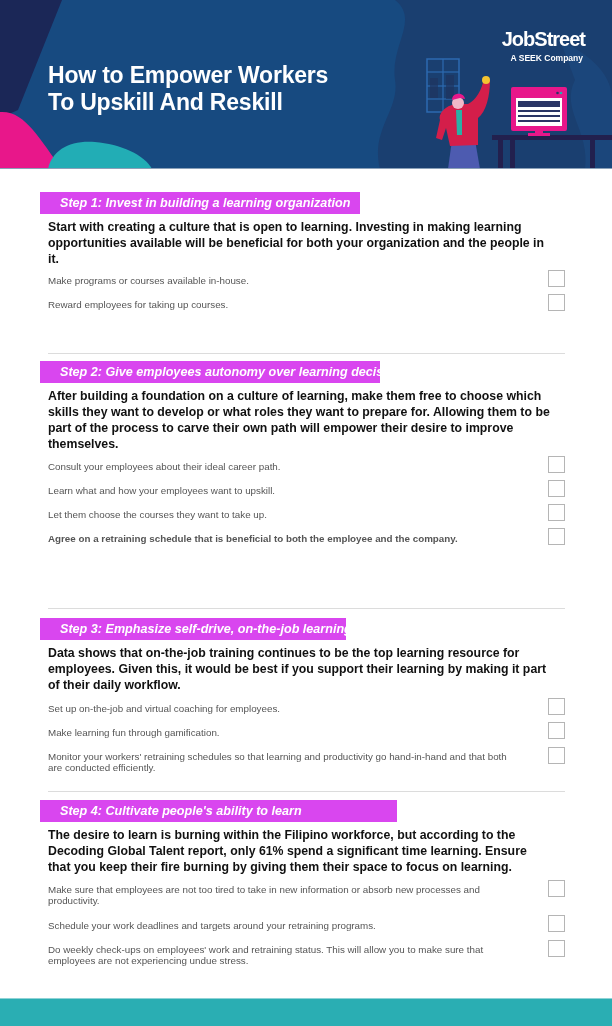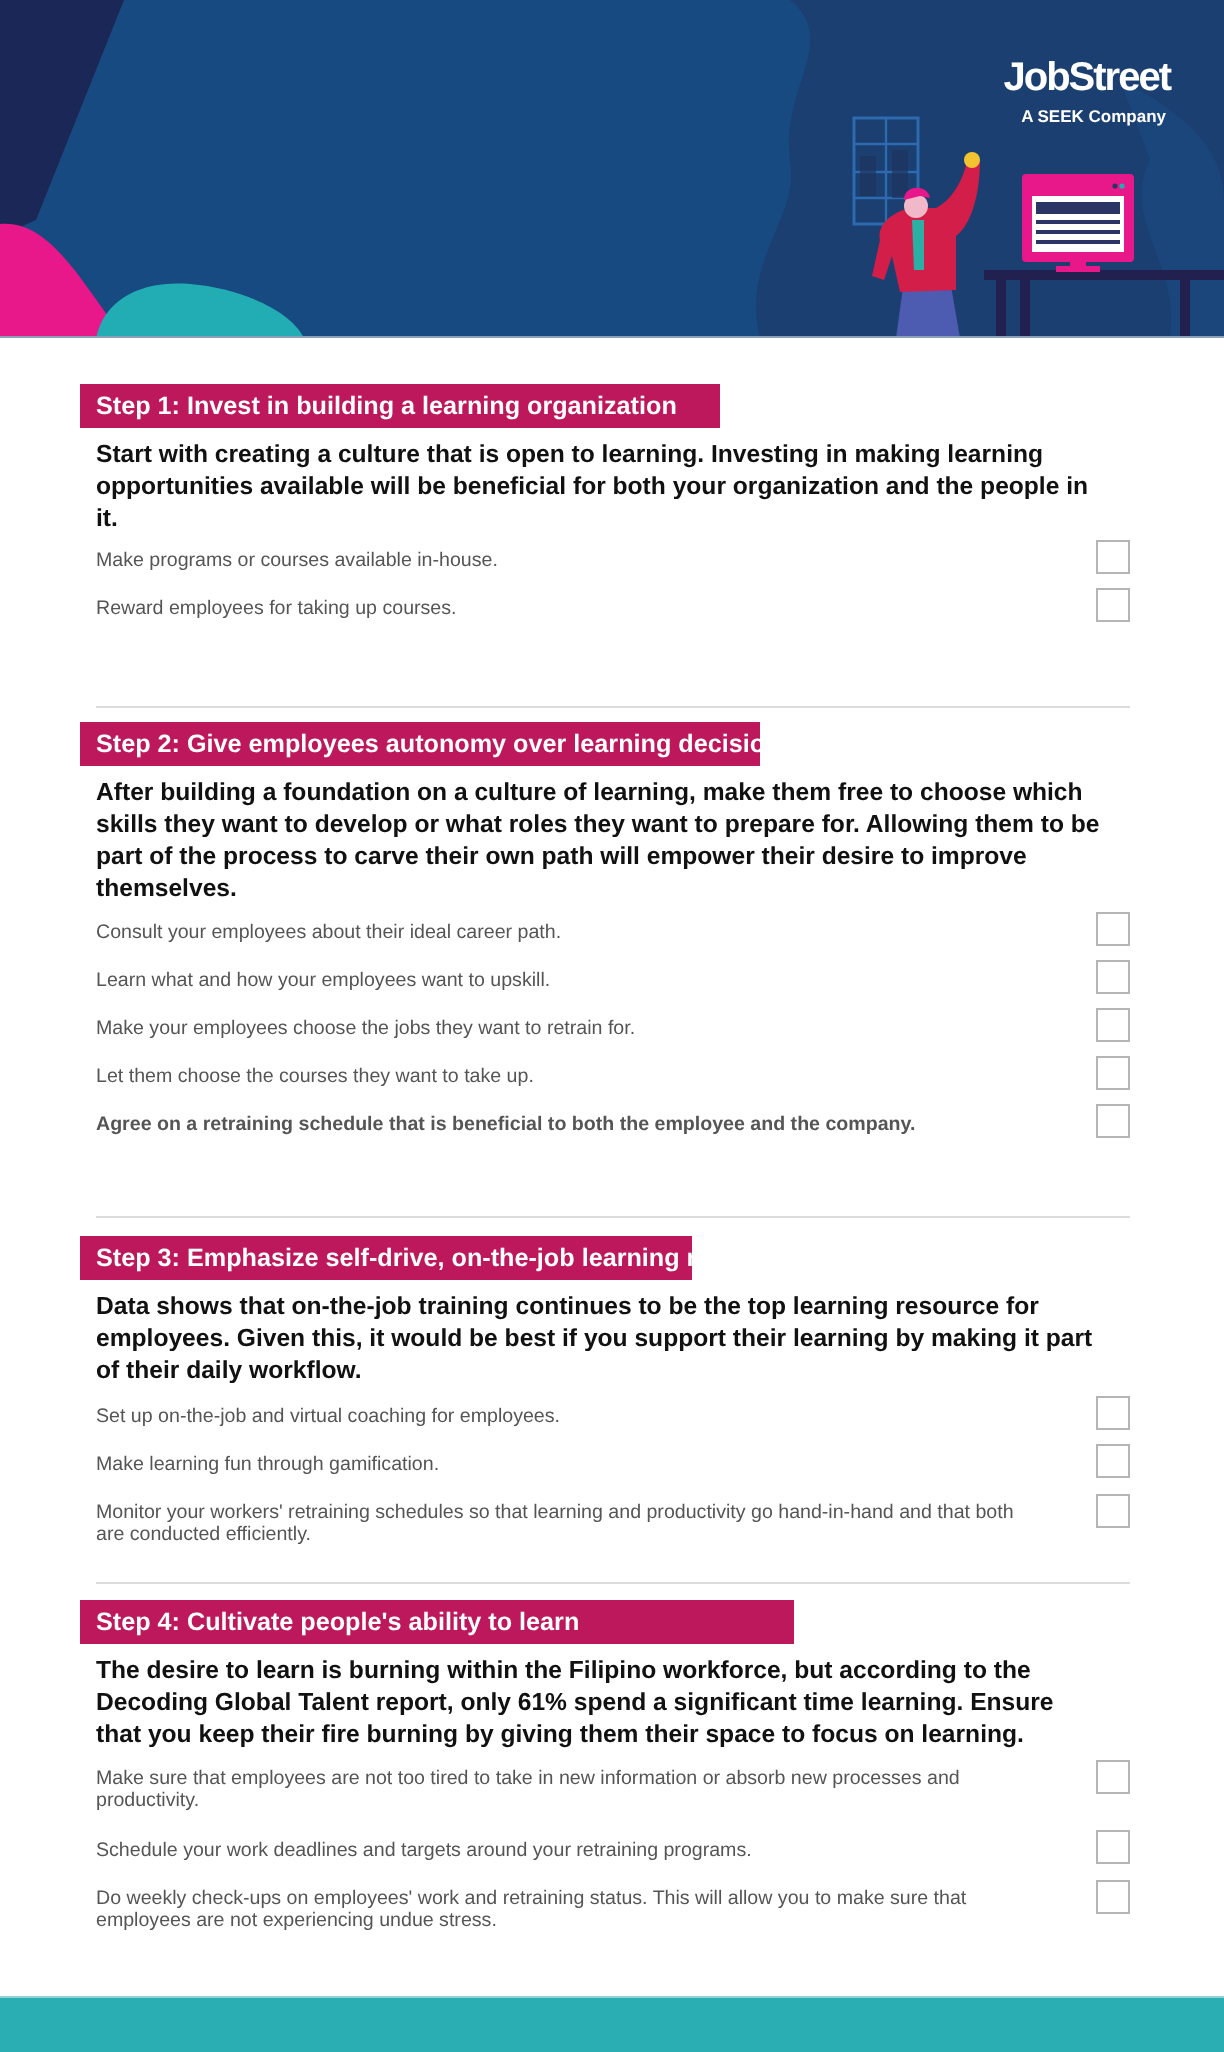--- a/index.html
+++ b/index.html
@@ -11,21 +11,21 @@
   .hero svg.bg { position:absolute; left:0; top:0; }
   .hero-title { position:absolute; left:48px; top:62px; color:#fff; font-weight:bold; font-size:23px; line-height:27px; letter-spacing:-0.2px; }
   .hero-title div { white-space:nowrap; }
   .logo { position:absolute; right:27px; top:26px; text-align:right; color:#fff; }
   .logo-main { font-size:20px; font-weight:bold; letter-spacing:-1px; line-height:26px; }
   .logo-sub { font-size:8.5px; font-weight:bold; line-height:10px; margin-top:1px; margin-right:2px; }
   .hero-line { position:absolute; left:0; top:168px; width:612px; height:1px; background:#8aa0b8; }
 
   
   .section { position:absolute; left:40px; width:526px; }
-  .step-bar { background:#be185d; color:#fff; font-weight:bold; font-size:12.6px; height:22px; line-height:22px; padding-left:8px; white-space:nowrap; }
+  .step-bar { background:#d946ef; color:#fff; font-weight:bold; font-size:12.6px; height:22px; line-height:22px; padding-left:20px; white-space:nowrap;font-style:italic; }
   .intro { font-weight:bold; font-size:12.3px; line-height:16px; color:#111; padding-left:8px; margin-top:5px; width:510px; }
   .items { margin-top:8px; padding-left:8px; }
   .item { position:relative; font-size:9.8px; line-height:11px; color:#555; font-weight:normal; width:500px; }
   .item .txt { display:block; width:470px; }
   .cb { position:absolute; left:500px; width:17px; height:17px; border:1px solid #b5b5b5; background:#fff; }
   .divider { position:absolute; left:48px; width:517px; height:1px; background:#dcdcdc; }
 
   .footer { position:absolute; left:0; top:999px; width:612px; height:27px; background:#2aaeb3; }
   .footer-line { position:absolute; left:0; top:998px; width:612px; height:1px; background:#8fd3d6; }
 </style>
@@ -75,20 +75,24 @@
       <rect x="518" y="115" width="42" height="2" fill="#2a3565"></rect>
       <rect x="518" y="120" width="42" height="2" fill="#2a3565"></rect>
       <circle cx="554" cy="93" r="1.3" fill="#e8178a"></circle>
       <circle cx="557.5" cy="93" r="1.3" fill="#2a3565"></circle>
       <circle cx="561" cy="93" r="1.3" fill="#22adb5"></circle>
       <rect x="535" y="131" width="8" height="4" fill="#e8178a"></rect>
       <rect x="528" y="133" width="22" height="3" fill="#e8178a"></rect>
     </g>
   </svg>
 
+  <div class="hero-title">
+    <div>How to Empower Workers</div>
+    <div>To Upskill And Reskill</div>
+  </div>
 
   <div class="logo">
     <div class="logo-main">JobStreet</div>
     <div class="logo-sub">A SEEK Company</div>
   </div>
 </div>
 <div class="hero-line"></div>
 
 <div class="section" style="top:192px;">
   <div class="step-bar" style="width:320px;">Step 1: Invest in building a learning organization</div>
@@ -109,24 +113,20 @@
 <div class="section" style="top:361px;">
   <div class="step-bar" style="width:340px;">Step 2: Give employees autonomy over learning decisions</div>
   <div class="intro">After building a foundation on a culture of learning, make them free to choose which skills they want to develop or what roles they want to prepare for. Allowing them to be part of the process to carve their own path will empower their desire to improve themselves.</div>
   <div class="items" style="margin-top:9px;">
     <div class="item" style="height:24px;">
       <span class="txt">Consult your employees about their ideal career path.</span>
       <span class="cb" style="top:-5px;"></span>
     </div>
     <div class="item" style="height:24px;">
       <span class="txt">Learn what and how your employees want to upskill.</span>
-      <span class="cb" style="top:-5px;"></span>
-    </div>
-    <div class="item" style="height:24px;">
-      <span class="txt">Make your employees choose the jobs they want to retrain for.</span>
       <span class="cb" style="top:-5px;"></span>
     </div>
     <div class="item" style="height:24px;">
       <span class="txt">Let them choose the courses they want to take up.</span>
       <span class="cb" style="top:-5px;"></span>
     </div>
     <div class="item" style="height:24px;font-weight:bold;">
       <span class="txt">Agree on a retraining schedule that is beneficial to both the employee and the company.</span>
       <span class="cb" style="top:-5px;"></span>
     </div>

